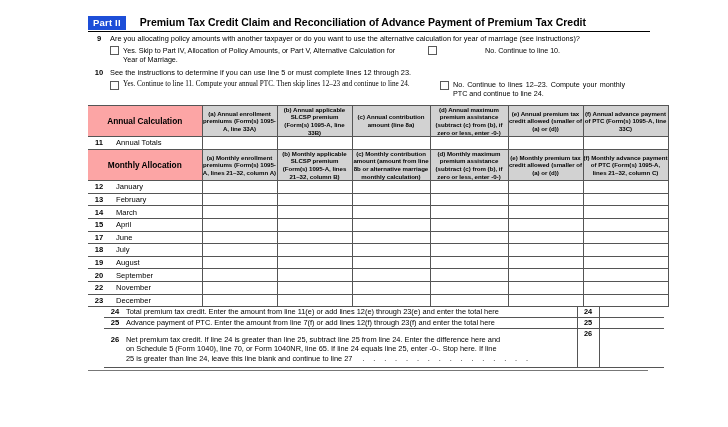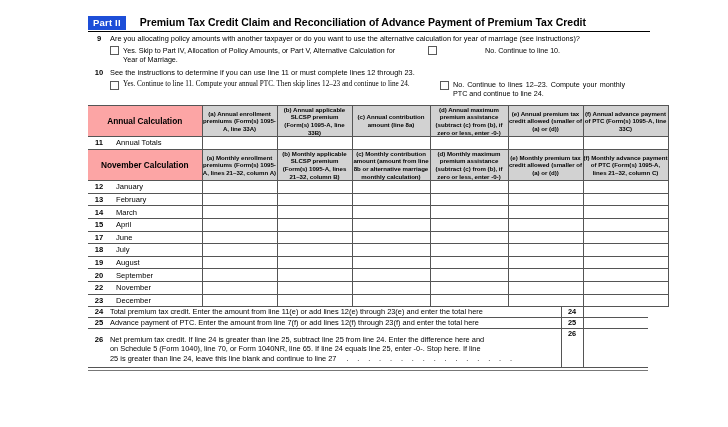--- a/index.html
+++ b/index.html
@@ -140,20 +140,21 @@
   }
   .rl-name { padding-left: 6px; font-size: 7.6px; }
   .entry { background: #fff; }
 
   
   .bottom {
     margin-top: 0px;
     width: 560px;
     border-collapse: collapse;
     table-layout: fixed;
+    margin-left: 16px;
   }
   .bottom td { padding: 0; vertical-align: top; }
   .b-text {
     font-size: 7.4px;
     line-height: 9.8px;
     border-bottom: 0.8px solid #555;
     padding: 2px 4px 2px 0;
   }
   .b-num {
     width: 22px;
@@ -207,21 +208,21 @@
           <span class="chk"></span>
           <span class="opt-label">No. Continue to line 10.</span>
         </div>
       </div>
     </div>
   </div>
 
   <div class="line-row" style="margin-top:4px;">
     <div class="line-no">10</div>
     <div class="line-body">
-      <div class="q-text">See the instructions to determine if you can use line 11 or must complete lines 12 through 23.</div>
+      <div class="q-text">See the instructions to determine if you can use line 5 or must complete lines 12 through 23.</div>
       <div class="opt-row">
         <div class="opt opt-10-left">
           <span class="chk"></span>
           <span class="opt-label">Yes. Continue to line 11. Compute your annual PTC. Then skip lines 12–23 and continue to line 24.</span>
         </div>
         <div class="opt" style="width:185px;">
           <span class="chk"></span>
           <span class="opt-label just">No. Continue to lines 12–23. Compute your monthly PTC and continue to line 24.</span>
         </div>
       </div>
@@ -259,21 +260,21 @@
       </td>
       <td class="entry"></td>
       <td class="entry"></td>
       <td class="entry"></td>
       <td class="entry"></td>
       <td class="entry"></td>
       <td class="entry"></td>
     </tr>
 
     <tr>
-      <td class="hdr-calc">November Calculation</td>
+      <td class="hdr-calc">Monthly Allocation</td>
       <td class="hdr-cell">(a) Monthly enrollment premiums (Form(s) 1095-A, lines 21–32, column A)</td>
       <td class="hdr-cell">(b) Monthly applicable SLCSP premium (Form(s) 1095-A, lines 21–32, column B)</td>
       <td class="hdr-cell">(c) Monthly contribution amount (amount from line 8b or alternative marriage monthly calculation)</td>
       <td class="hdr-cell">(d) Monthly maximum premium assistance (subtract (c) from (b), if zero or less, enter -0-)</td>
       <td class="hdr-cell">(e) Monthly premium tax credit allowed (smaller of (a) or (d))</td>
       <td class="hdr-cell">(f) Monthly advance payment of PTC (Form(s) 1095-A, lines 21–32, column C)</td>
     </tr>
 
     <tr>
       <td class="row-label">

